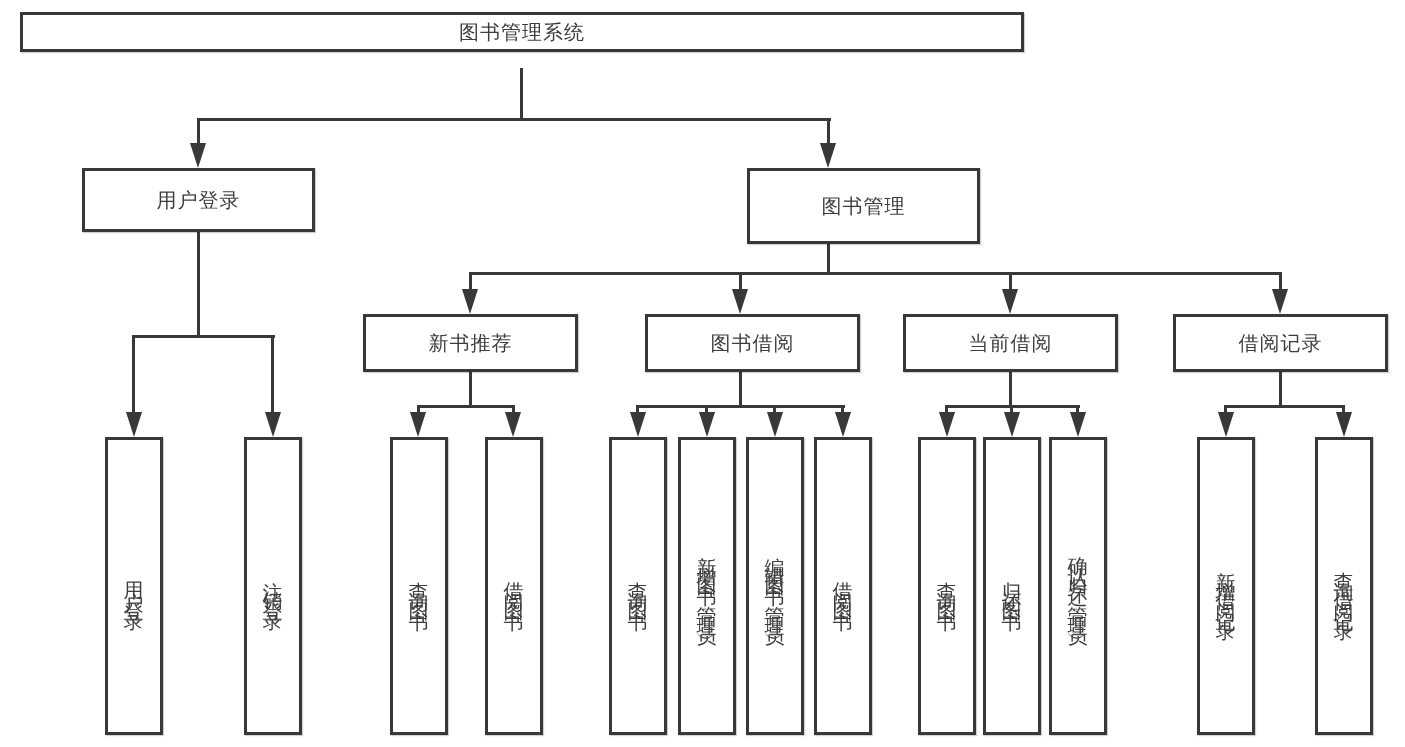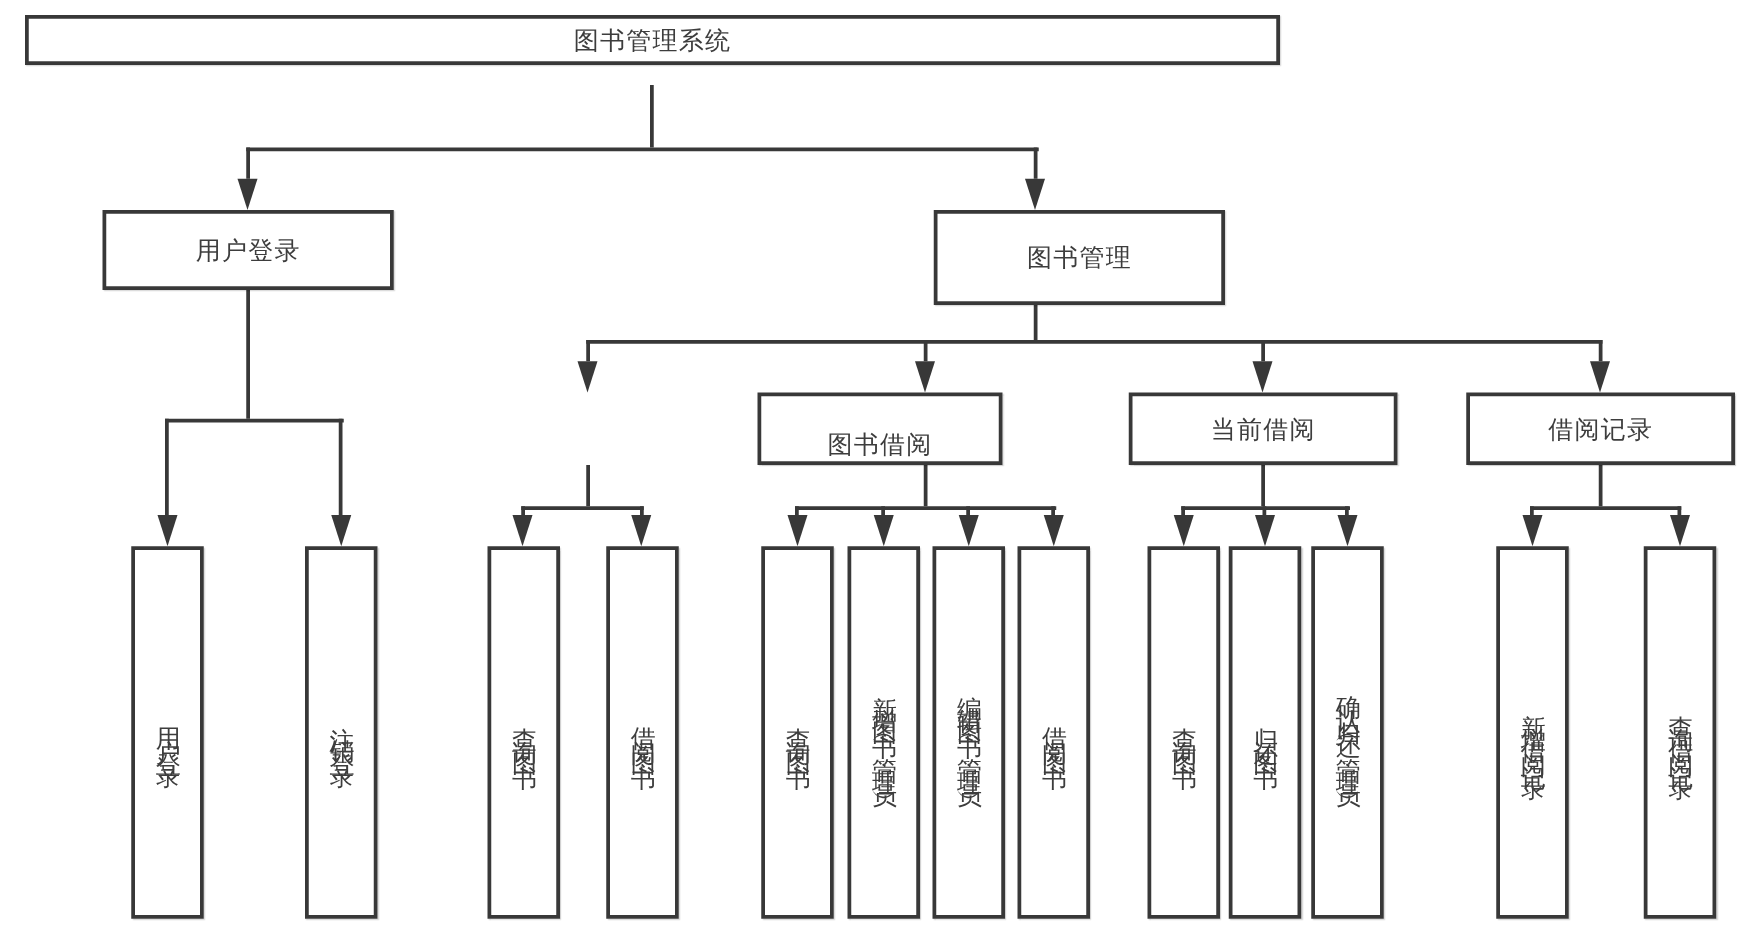--- a/index.html
+++ b/index.html
@@ -62,21 +62,24 @@
   <div class="line" style="left:469px;top:272px;width:813px;height:3px;"></div>
   <div class="line" style="left:469px;top:272px;width:3px;height:17px;"></div>
   <div class="arrow" style="left:462px;top:289px;"></div>
   <div class="line" style="left:739px;top:272px;width:3px;height:17px;"></div>
   <div class="arrow" style="left:732px;top:289px;"></div>
   <div class="line" style="left:1009px;top:272px;width:3px;height:17px;"></div>
   <div class="arrow" style="left:1002px;top:289px;"></div>
   <div class="line" style="left:1279px;top:272px;width:3px;height:17px;"></div>
   <div class="arrow" style="left:1272px;top:289px;"></div>
 
-  <div class="box hlabel" style="left:606px;top:314px;width:196px;height:58px;align-items:flex-end;">
+  <div class="box hlabel" style="left:363px;top:314px;width:215px;height:58px;">
+    <span>新书推荐</span>
+  </div>
+  <div class="box hlabel" style="left:645px;top:314px;width:215px;height:58px;">
     <span>图书借阅</span>
   </div>
   <div class="box hlabel" style="left:903px;top:314px;width:215px;height:58px;">
     <span>当前借阅</span>
   </div>
   <div class="box hlabel" style="left:1173px;top:314px;width:215px;height:58px;">
     <span>借阅记录</span>
   </div>
 
   <div class="line" style="left:469px;top:372px;width:3px;height:33px;"></div>

